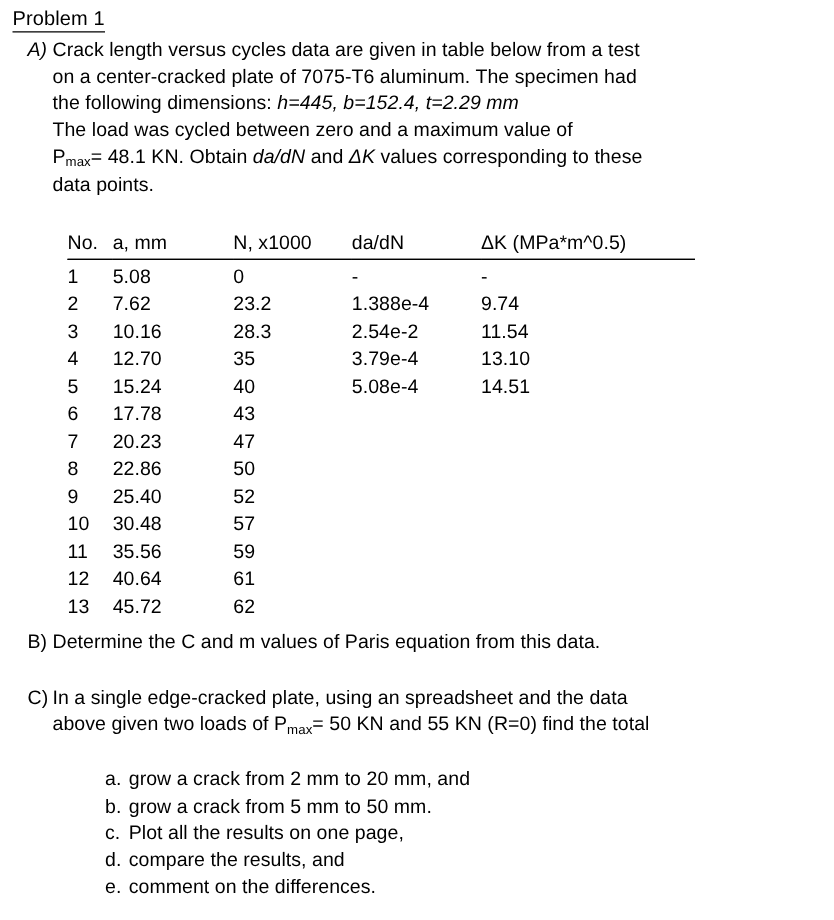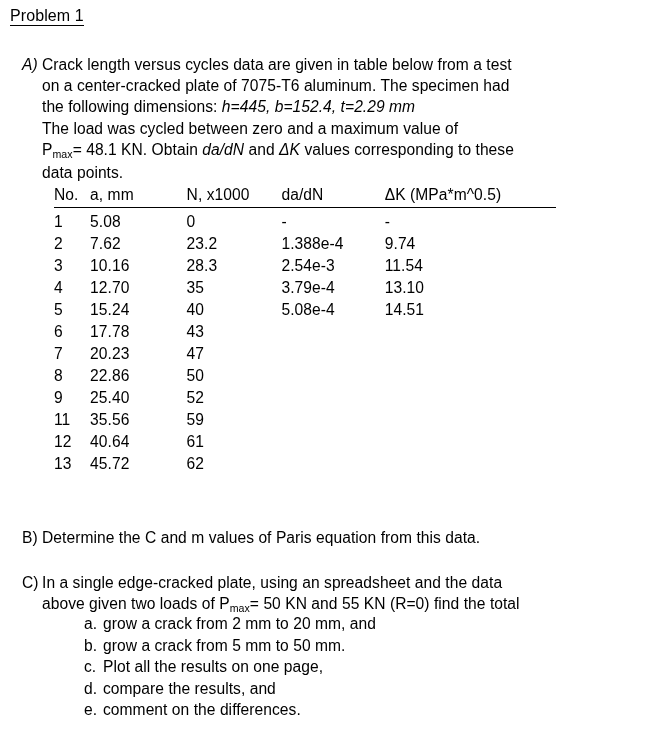--- a/index.html
+++ b/index.html
@@ -39,21 +39,20 @@
     border-bottom: 1.6px solid #000;
     padding-bottom: 1px;
   }
 
   
   .qblock {
     position: absolute;
     font-size: 15.6px;
     line-height: 21.2px;
     letter-spacing: 0.05px;
-    margin-top: 24px;
   }
   .qline {
     white-space: nowrap;
   }
   .marker {
     display: inline-block;
     width: 20px;
   }
 
   
@@ -190,21 +189,21 @@
         <td>2</td>
         <td>7.62</td>
         <td>23.2</td>
         <td>1.388e-4</td>
         <td>9.74</td>
       </tr>
       <tr>
         <td>3</td>
         <td>10.16</td>
         <td>28.3</td>
-        <td>2.54e-3</td>
+        <td>2.54e-2</td>
         <td>11.54</td>
       </tr>
       <tr>
         <td>4</td>
         <td>12.70</td>
         <td>35</td>
         <td>3.79e-4</td>
         <td>13.10</td>
       </tr>
       <tr>
@@ -236,20 +235,27 @@
         <td></td>
       </tr>
       <tr>
         <td>9</td>
         <td>25.40</td>
         <td>52</td>
         <td></td>
         <td></td>
       </tr>
       <tr>
+        <td>10</td>
+        <td>30.48</td>
+        <td>57</td>
+        <td></td>
+        <td></td>
+      </tr>
+      <tr>
         <td>11</td>
         <td>35.56</td>
         <td>59</td>
         <td></td>
         <td></td>
       </tr>
       <tr>
         <td>12</td>
         <td>40.64</td>
         <td>61</td>

